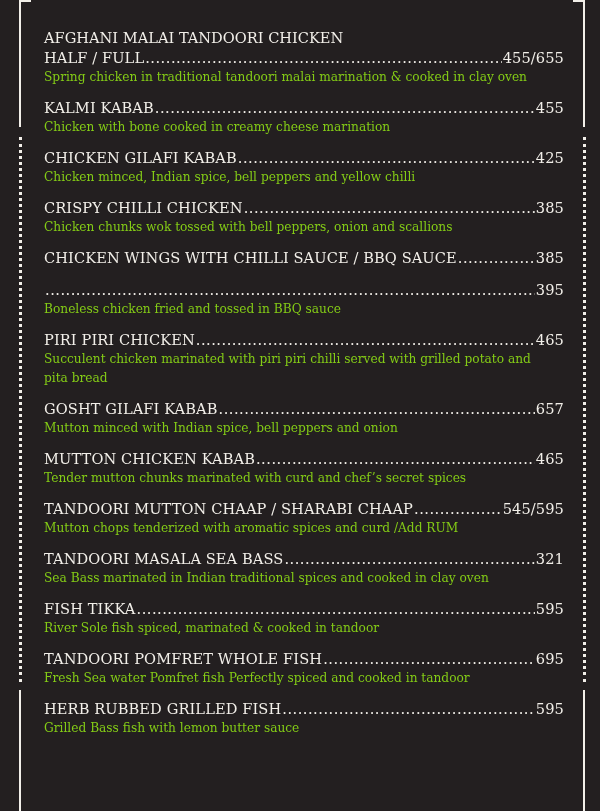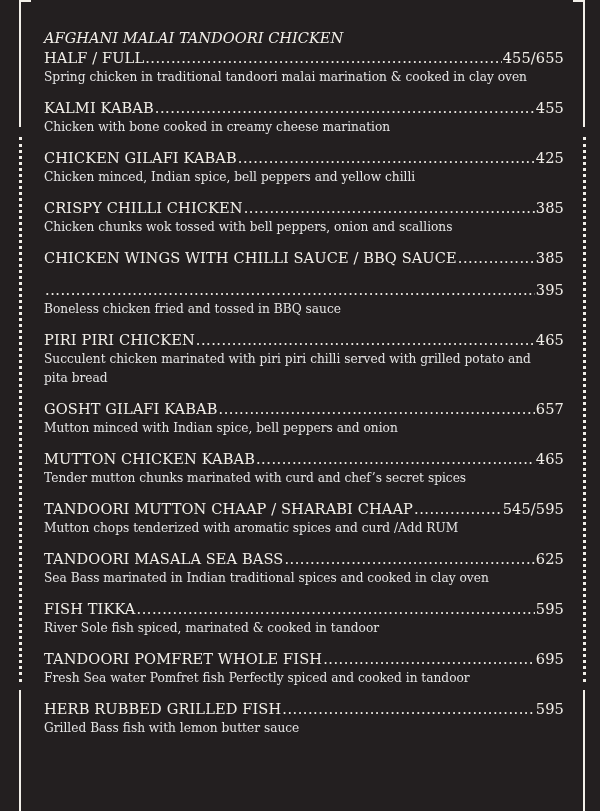--- a/index.html
+++ b/index.html
@@ -49,39 +49,38 @@
       font-size: 14.6px;
       line-height: 20px;
       letter-spacing: 0.1px;
       white-space: nowrap;
       justify-content: center;
     }
     .title-line1 {
       font-size: 14.6px;
       line-height: 20px;
       white-space: nowrap;
-      font-style: italic;
     }
     .dots {
       flex: 1;
       overflow: hidden;
       margin: 0 1px;
       white-space: nowrap;
     }
     .dots::before {
       content: "......................................................................................................................................................................";
       letter-spacing: 0.5px;
     }
     .price {
       white-space: nowrap;
     }
     .desc {
       font-size: 12.2px;
       line-height: 19px;
-      color: #e5e5e5;
+      color: #84cc16;
       width: 505px;
     }
   </style>
 </head>
 <body>
 
 <div class="border-solid" style="left:19px; top:0; height:127px;"></div>
 <div class="border-dotted" style="left:19px; top:137px; height:545px;"></div>
 <div class="border-solid" style="left:19px; top:690px; height:121px;"></div>
 <div class="top-tick" style="left:19px; width:12px;"></div>
@@ -179,21 +178,21 @@
       <span class="dots"></span>
       <span class="price">545/595</span>
     </div>
     <div class="desc">Mutton chops tenderized with aromatic spices and curd /Add RUM</div>
   </div>
 
   <div class="item">
     <div class="title-row">
       <span>TANDOORI MASALA SEA BASS</span>
       <span class="dots"></span>
-      <span class="price">625</span>
+      <span class="price">321</span>
     </div>
     <div class="desc">Sea Bass marinated in Indian traditional spices and cooked in clay oven</div>
   </div>
 
   <div class="item">
     <div class="title-row">
       <span>FISH TIKKA</span>
       <span class="dots"></span>
       <span class="price">595</span>
     </div>

